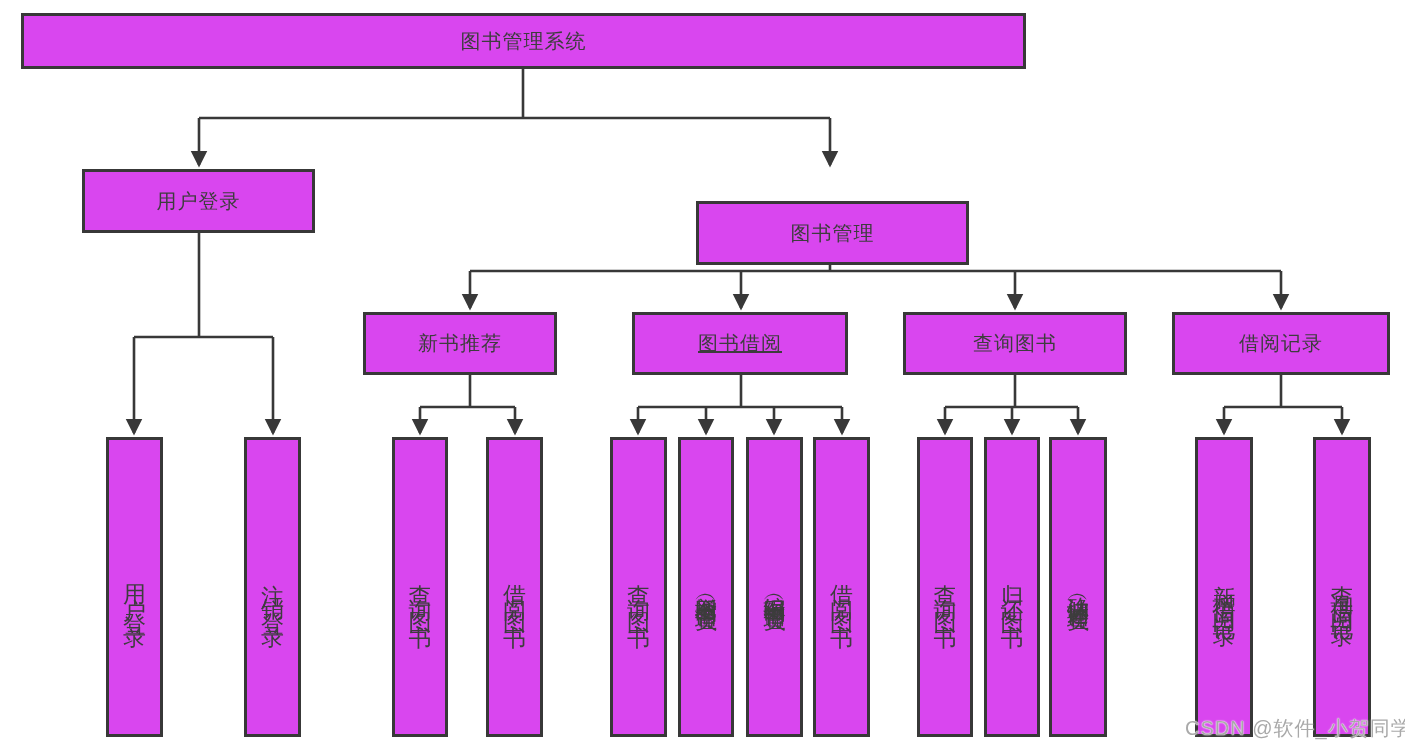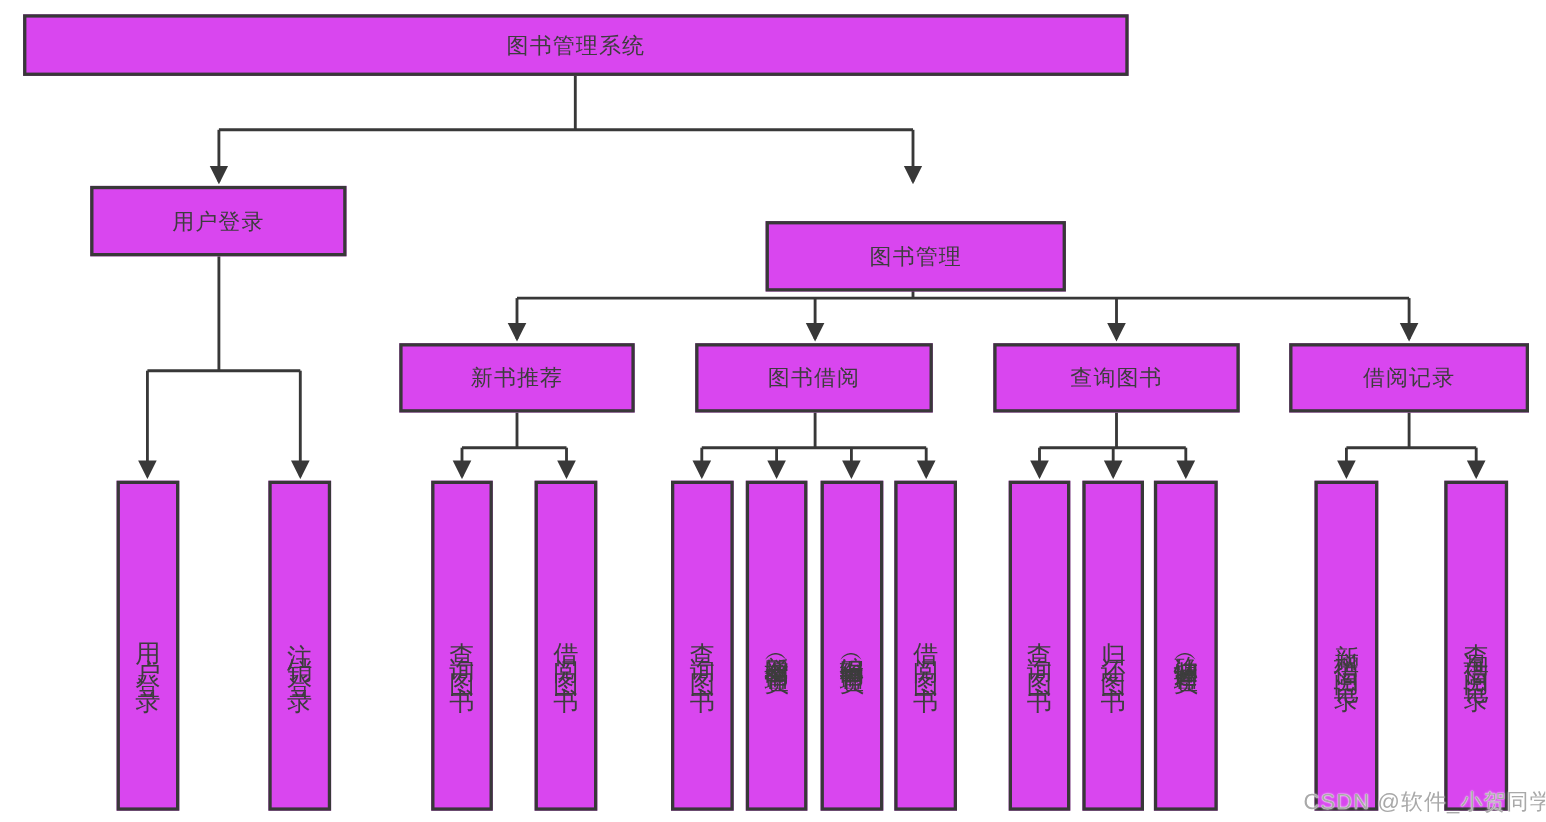--- a/index.html
+++ b/index.html
@@ -102,22 +102,22 @@
       <path d="M1224 407 V433" marker-end="url(#arrow)"></path>
       <path d="M1342 407 V433" marker-end="url(#arrow)"></path>
     </g>
   </svg>
 
   <div class="box hbox" style="left:21px; top:13px; width:1005px; height:56px;">图书管理系统</div>
 
   <div class="box hbox" style="left:82px; top:169px; width:233px; height:64px;">用户登录</div>
   <div class="box hbox" style="left:696px; top:169px; width:273px; height:64px;margin-top:32px;">图书管理</div>
 
-  <div class="box hbox" style="left:363px; top:312px; width:214px; height:63px;">新书推荐</div>
-  <div class="box hbox" style="left:632px; top:312px; width:216px; height:63px;">图书借阅</div>
+  <div class="box hbox" style="left:363px; top:312px; width:194px; height:63px;">新书推荐</div>
+  <div class="box hbox" style="left:632px; top:312px; width:216px; height:63px;text-decoration:underline;">图书借阅</div>
   <div class="box hbox" style="left:903px; top:312px; width:224px; height:63px;">查询图书</div>
   <div class="box hbox" style="left:1172px; top:312px; width:218px; height:63px;">借阅记录</div>
 
   <div class="box vbox sp4" style="left:106px; top:437px; width:57px; height:300px;">
     <span>用户登录</span>
   </div>
   <div class="box vbox sp4" style="left:244px; top:437px; width:57px; height:300px;">
     <span>注销登录</span>
   </div>
 

